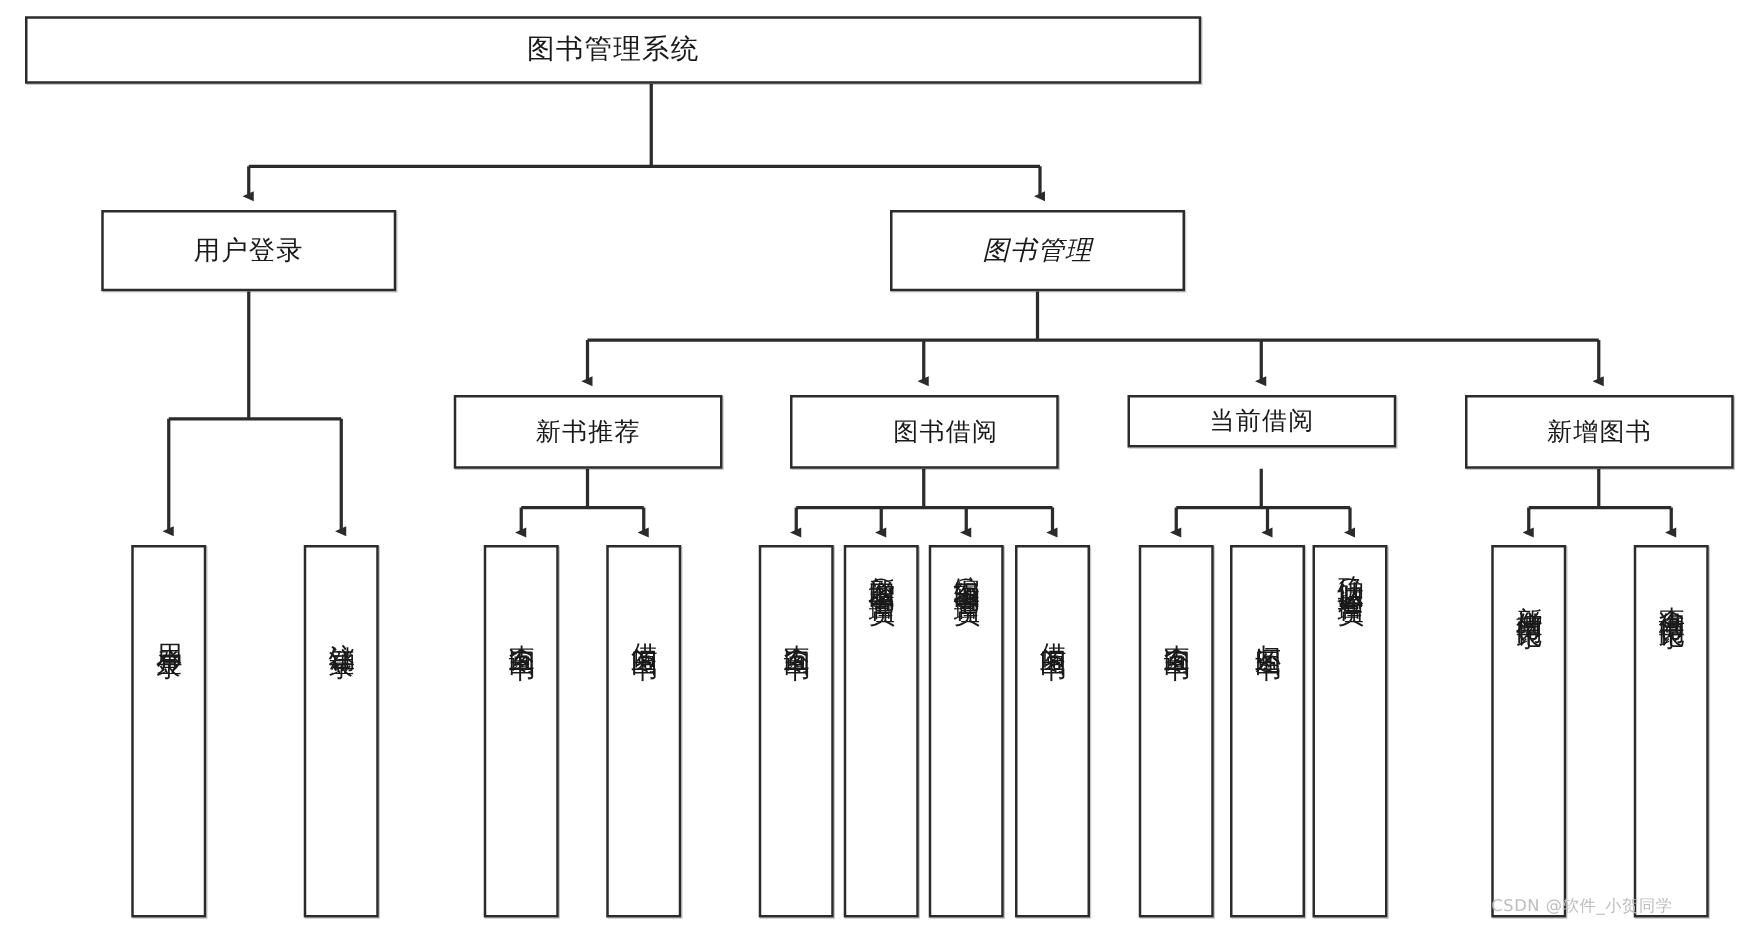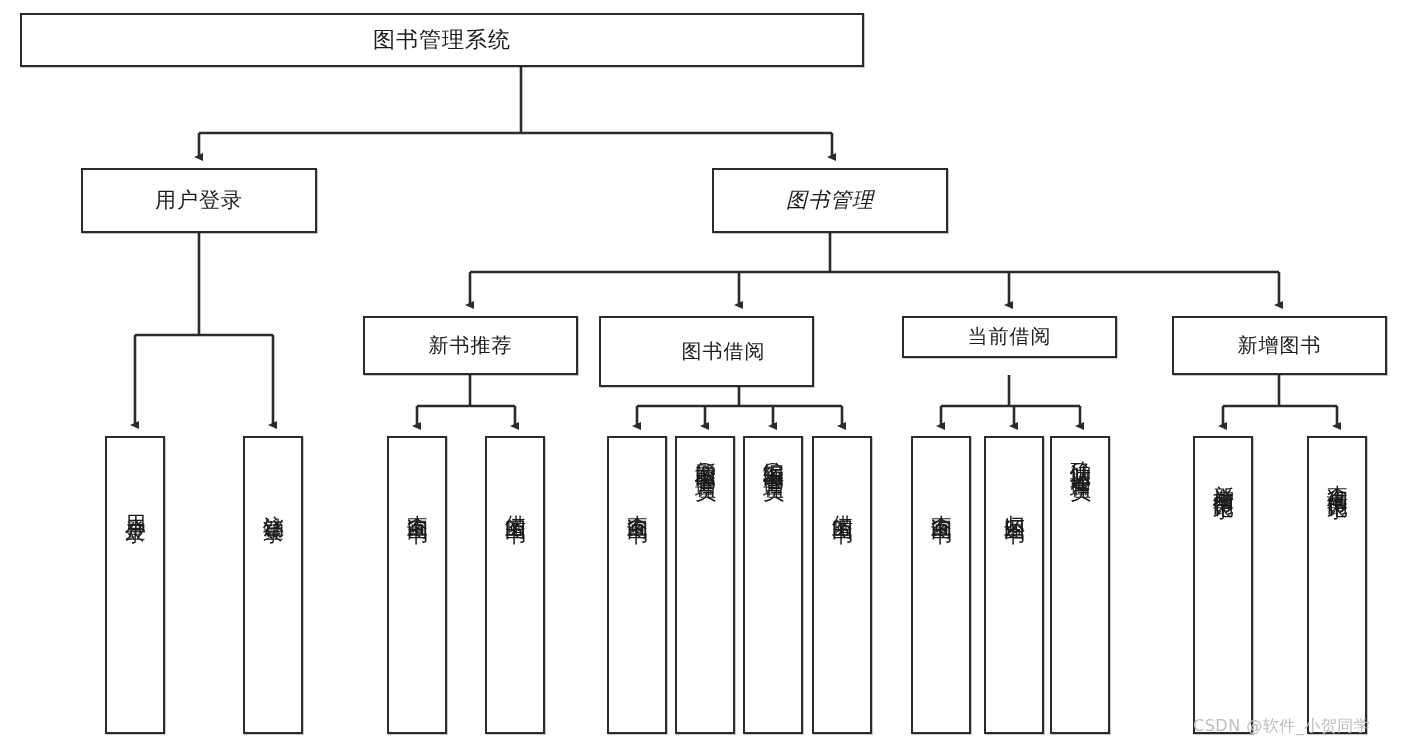--- a/index.html
+++ b/index.html
@@ -57,21 +57,21 @@
     letter-spacing: 3px;
     line-height: 1;
     white-space: nowrap;
   }
   .node.root .label { font-size: 22px; }
   .node.lvl2 .label { font-size: 21px; }
   .node.lvl3 .label { font-size: 20px; }
 
   .watermark {
     position: absolute;
-    font-size: 16px;
+    font-size: 13px;
     color: #bdbdbd;
     letter-spacing: 0.5px;
     white-space: nowrap;
     user-select: none;
   }
 </style>
 </head>
 <body>
 
 <div id="canvas">
@@ -119,35 +119,35 @@
       <path d="M1014,406 L1014,426" marker-end="url(#arrow)"></path>
       <path d="M1080,406 L1080,426" marker-end="url(#arrow)"></path>
 
       <path d="M1279,375 L1279,406"></path>
       <path d="M1223,406 L1337,406"></path>
       <path d="M1223,406 L1223,426" marker-end="url(#arrow)"></path>
       <path d="M1337,406 L1337,426" marker-end="url(#arrow)"></path>
     </g>
   </svg>
 
-  <div class="node root" style="left:20px; top:13px; width:844px; height:54px;">
+  <div class="node root" style="left:20px; top:13px; width:941px; height:54px;">
     <span class="label">图书管理系统</span>
   </div>
 
   <div class="node lvl2" style="left:81px; top:168px; width:236px; height:65px;">
     <span class="label">用户登录</span>
   </div>
   <div class="node lvl2" style="left:712px; top:168px; width:236px; height:65px;font-style:italic;">
     <span class="label">图书管理</span>
   </div>
 
   <div class="node lvl3" style="left:363px; top:316px; width:215px; height:59px;">
     <span class="label">新书推荐</span>
   </div>
-  <div class="node lvl3" style="left:599px; top:316px; width:215px; height:71px;padding-left:34px;">
+  <div class="node lvl3" style="left:632px; top:316px; width:215px; height:59px;padding-left:34px;">
     <span class="label">图书借阅</span>
   </div>
   <div class="node lvl3" style="left:902px; top:316px; width:215px; height:42px;">
     <span class="label">当前借阅</span>
   </div>
   <div class="node lvl3" style="left:1172px; top:316px; width:215px; height:59px;">
     <span class="label">新增图书</span>
   </div>
 
   <div class="node vertical" style="left:105px; top:436px; width:60px; height:298px; padding-top:60px;">

